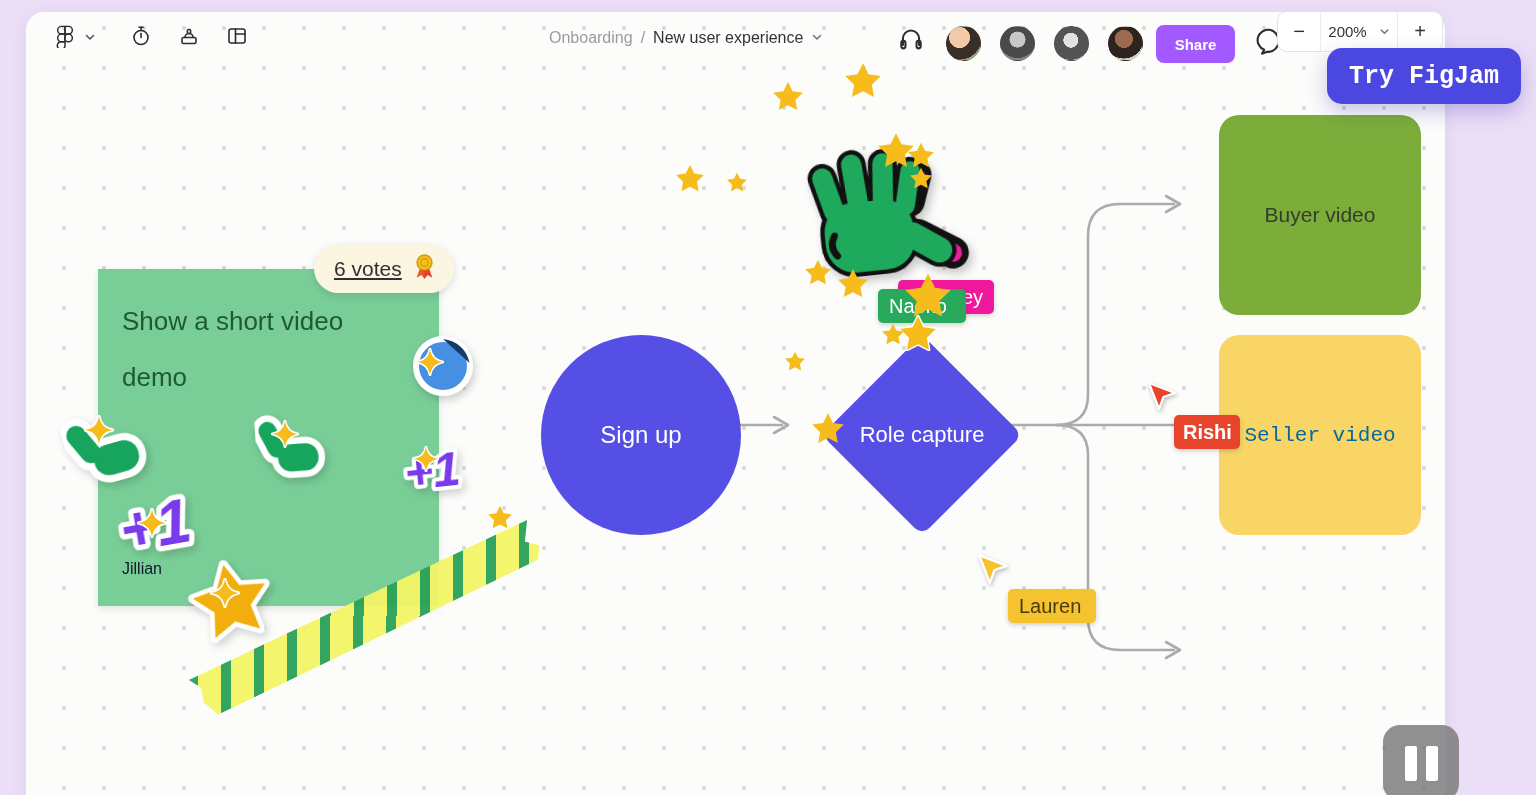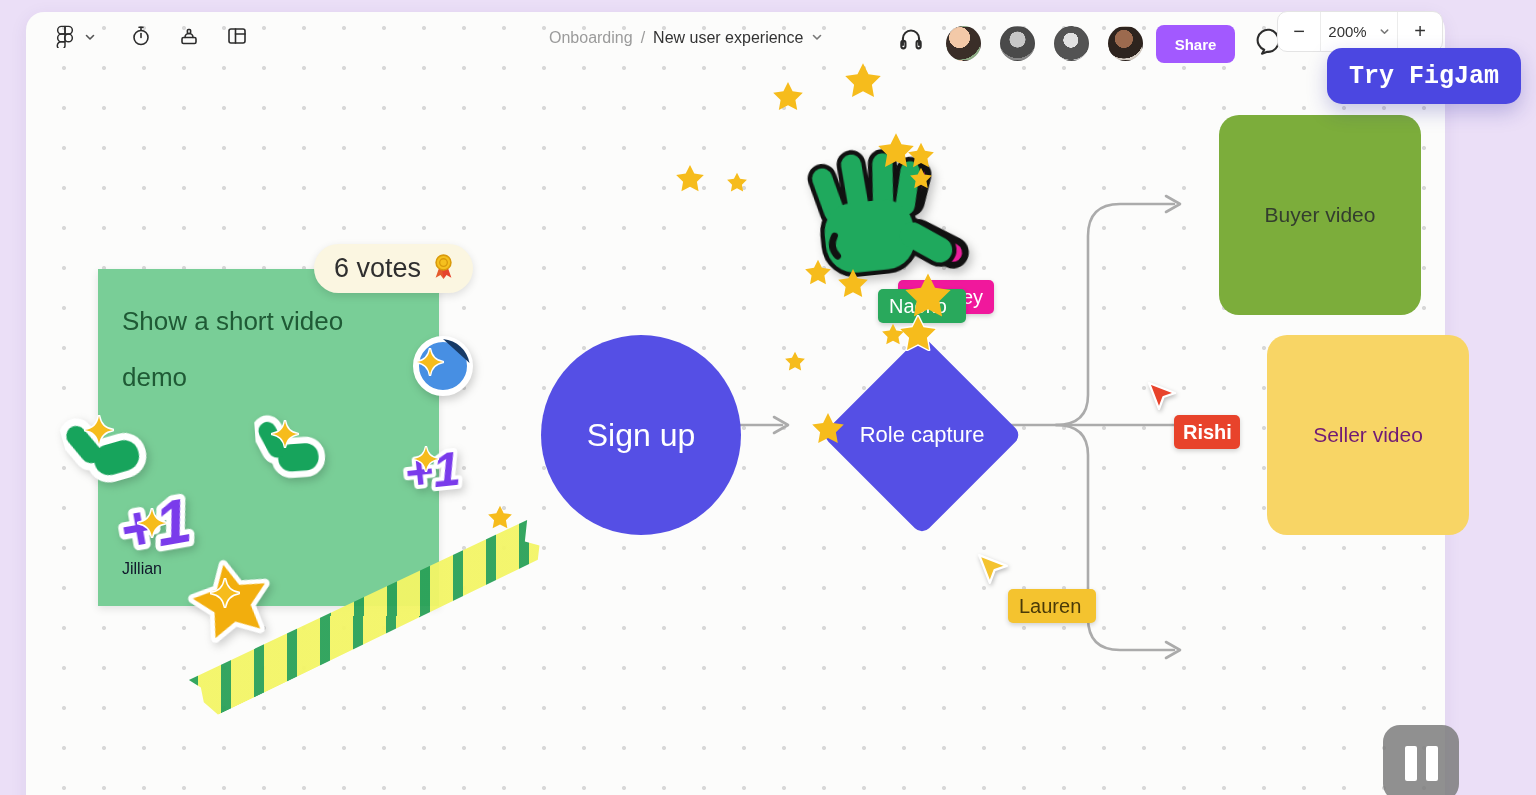--- a/index.html
+++ b/index.html
@@ -60,34 +60,34 @@
     background:repeating-linear-gradient(116deg, #2AA158 0 10px, #F3F566 10px 33px);
     clip-path:polygon(0 4%,2% 30%,1% 62%,3% 100%,97% 96%,99% 70%,96% 48%,99% 8%); opacity:.95; }
 
   .sticky-note { left:72px; top:257px; width:341px; height:337px; background:#79CE97; z-index:2;
     box-shadow:0 3px 8px rgba(0,0,0,.10); }
   .sticky-text { position:absolute; left:24px; top:24px; width:280px; font-size:26px; line-height:56px; color:#1F5A35; }
   .sticky-author { position:absolute; left:24px; bottom:28px; font-size:16px; color:#0f172a; }
 
   .votes-pill { left:288px; top:232px; height:49px; background:#FBF6E1; border-radius:25px; z-index:4;
     display:flex; align-items:center; gap:9px; padding:0 16px 0 20px; box-shadow:0 3px 8px rgba(0,0,0,.12); }
-  .votes-text { font-size:27px; color:#2f2f2f; }
+  .votes-text { font-size:21px; color:#2f2f2f;text-decoration:underline; }
 
   .sticker { z-index:4; filter:drop-shadow(2px 4px 4px rgba(0,0,0,.18)); }
 
   .signup-circle { left:515px; top:323px; width:200px; height:200px; border-radius:50%; background:#554FE5; z-index:2;
-    display:flex; align-items:center; justify-content:center; color:#fff; font-size:32px; }
+    display:flex; align-items:center; justify-content:center; color:#fff; font-size:24px; }
   .diamond-wrap { left:794px; top:321px; width:204px; height:204px; z-index:2; display:flex; align-items:center; justify-content:center; }
   .diamond-shape { position:absolute; left:31px; top:31px; width:142px; height:142px; background:#554FE5; border-radius:10px; transform:rotate(45deg); }
   .diamond-label { position:relative; color:#fff; font-size:22px; line-height:34px; text-align:center; }
 
   .flow-box { width:202px; height:200px; border-radius:20px; z-index:2; display:flex; align-items:center; justify-content:center;
     font-size:21px; color:#333d2e; }
   .box-buyer   { left:1193px; top:103px; background:#7CAD3B; }
-  .box-seller  { left:1241px; top:323px; background:#F8D565; color:#701a75; }
+  .box-seller  { left:1193px; top:323px; background:#F8D565; color:#0369a1;font-family:Liberation Mono, monospace; }
   .box-general { left:1193px; top:545px; background:#80CBF4; color:#1d3f57; }
 
   .connectors { position:absolute; left:0; top:0; width:1536px; height:795px; z-index:1; pointer-events:none; }
 
   .hand-sticker { left:765px; top:128px; width:180px; height:150px; z-index:5; transform:rotate(-6deg);
     filter:drop-shadow(3px 5px 5px rgba(0,0,0,.22)); }
 
   .cursor-chip { position:absolute; border-radius:5px; color:#fff; font-size:20px; display:flex; align-items:center; padding:0 11px;
     height:34px; box-shadow:0 2px 5px rgba(0,0,0,.18); }
   .chip-hidden { left:872px; top:268px; width:96px; background:#F0189C; justify-content:flex-end; z-index:3; }

